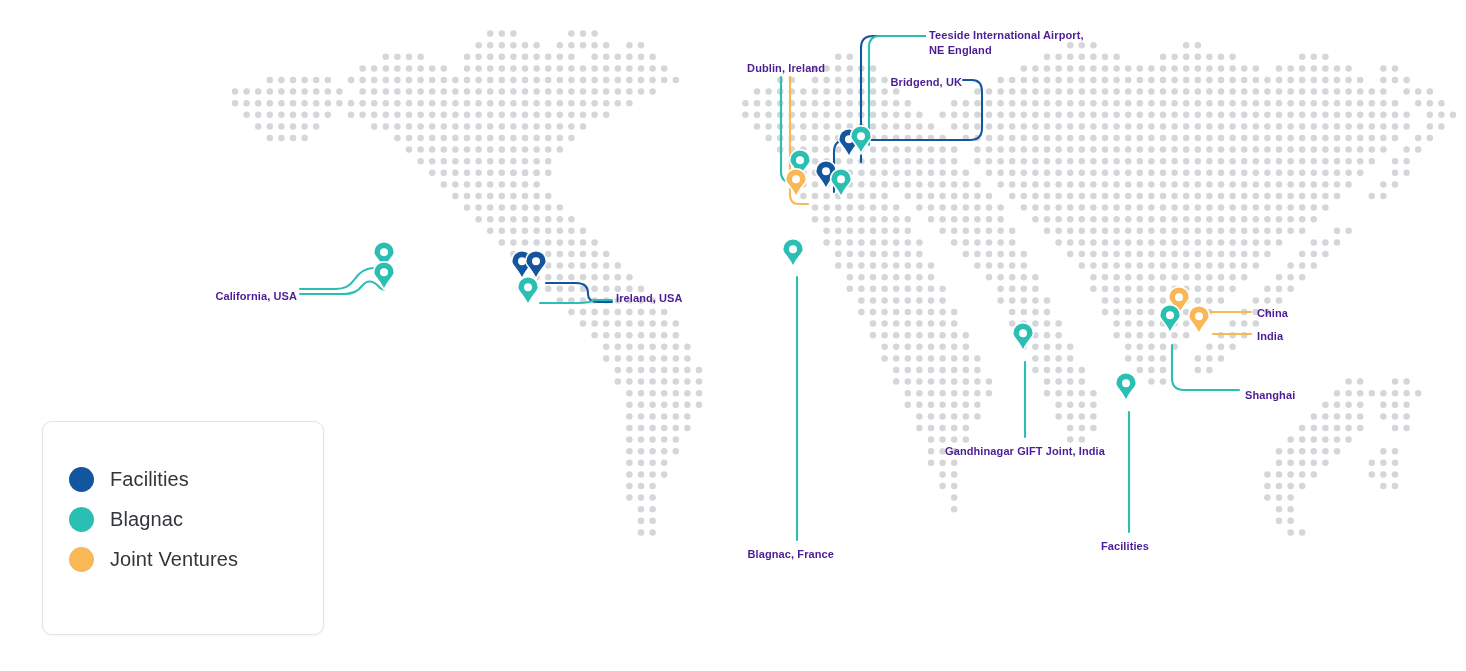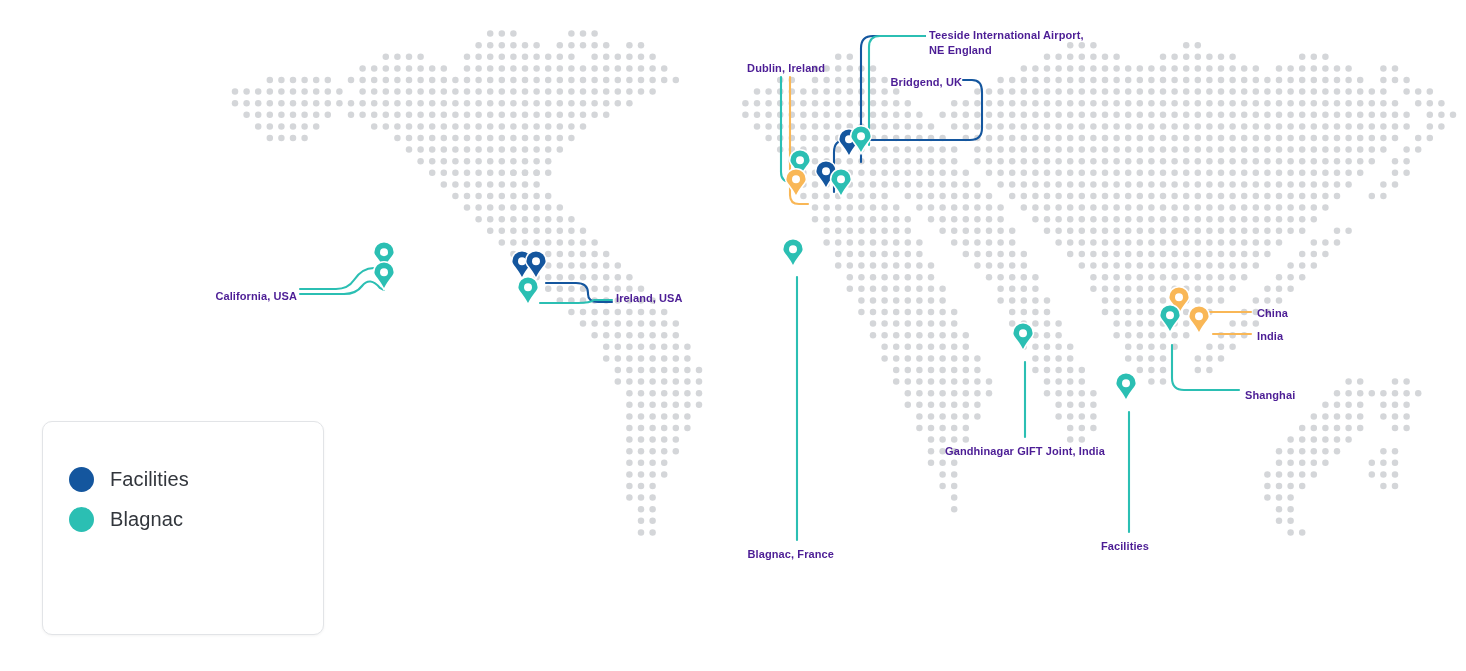--- a/index.html
+++ b/index.html
@@ -1928,15 +1928,19 @@
 
   <div id="legend">
       <div class="legend-row" style="top: 45px;">
         <span class="legend-dot" style="background: rgb(20, 86, 158);"></span>
         <span class="legend-text">Facilities</span>
       </div>
       <div class="legend-row" style="top: 85px;">
         <span class="legend-dot" style="background: rgb(43, 191, 179);"></span>
         <span class="legend-text">Blagnac</span>
       </div>
+      <div class="legend-row" style="top: 125px;">
+        <span class="legend-dot" style="background: rgb(249, 183, 86);"></span>
+        <span class="legend-text">Joint Ventures</span>
+      </div>
     </div>
 
 </div>
 
 </body></html>

